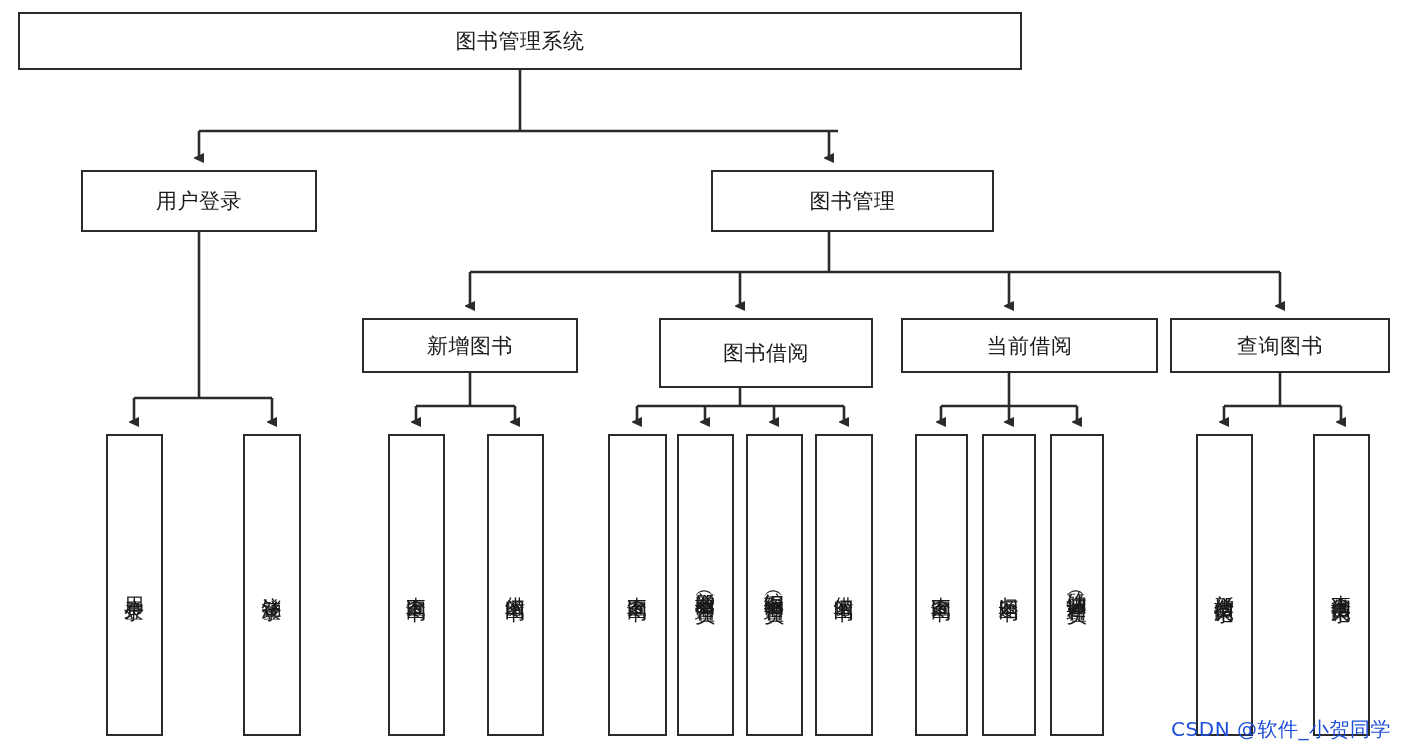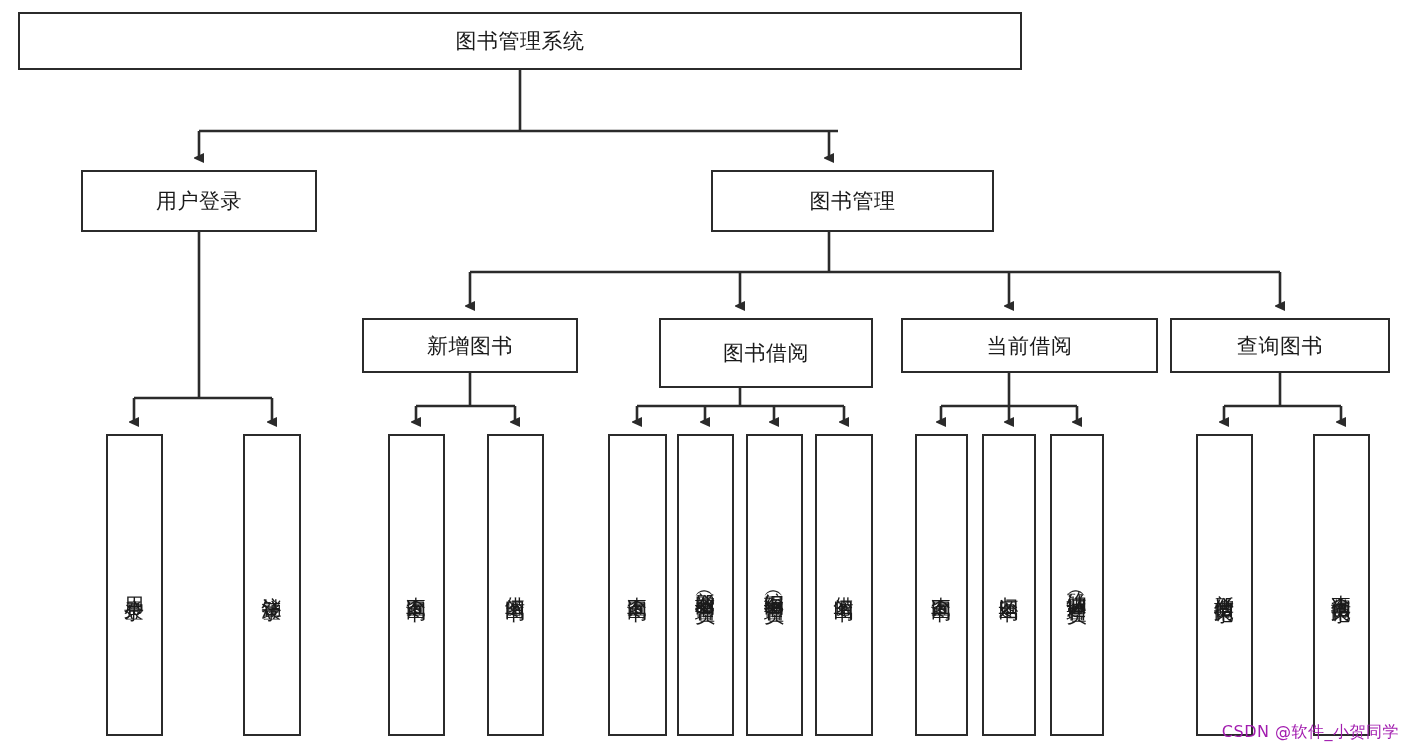--- a/index.html
+++ b/index.html
@@ -46,24 +46,24 @@
     padding-top: 4px;
     padding-bottom: 4px;
   }
   .node.vert .label {
     writing-mode: vertical-rl;
     text-orientation: upright;
     white-space: nowrap;
   }
   .watermark {
     position: absolute;
-    right: 6px;
+    right: 14px;
     bottom: 4px;
-    font-size: 16px;
-    color: #a21caf;
+    font-size: 20px;
+    color: #1d4ed8;
     letter-spacing: 0.5px;
     user-select: none;
   }
 </style>
 </head>
 <body>
 
 <div id="canvas">
 
   <svg class="edges" viewBox="0 0 1405 747">

